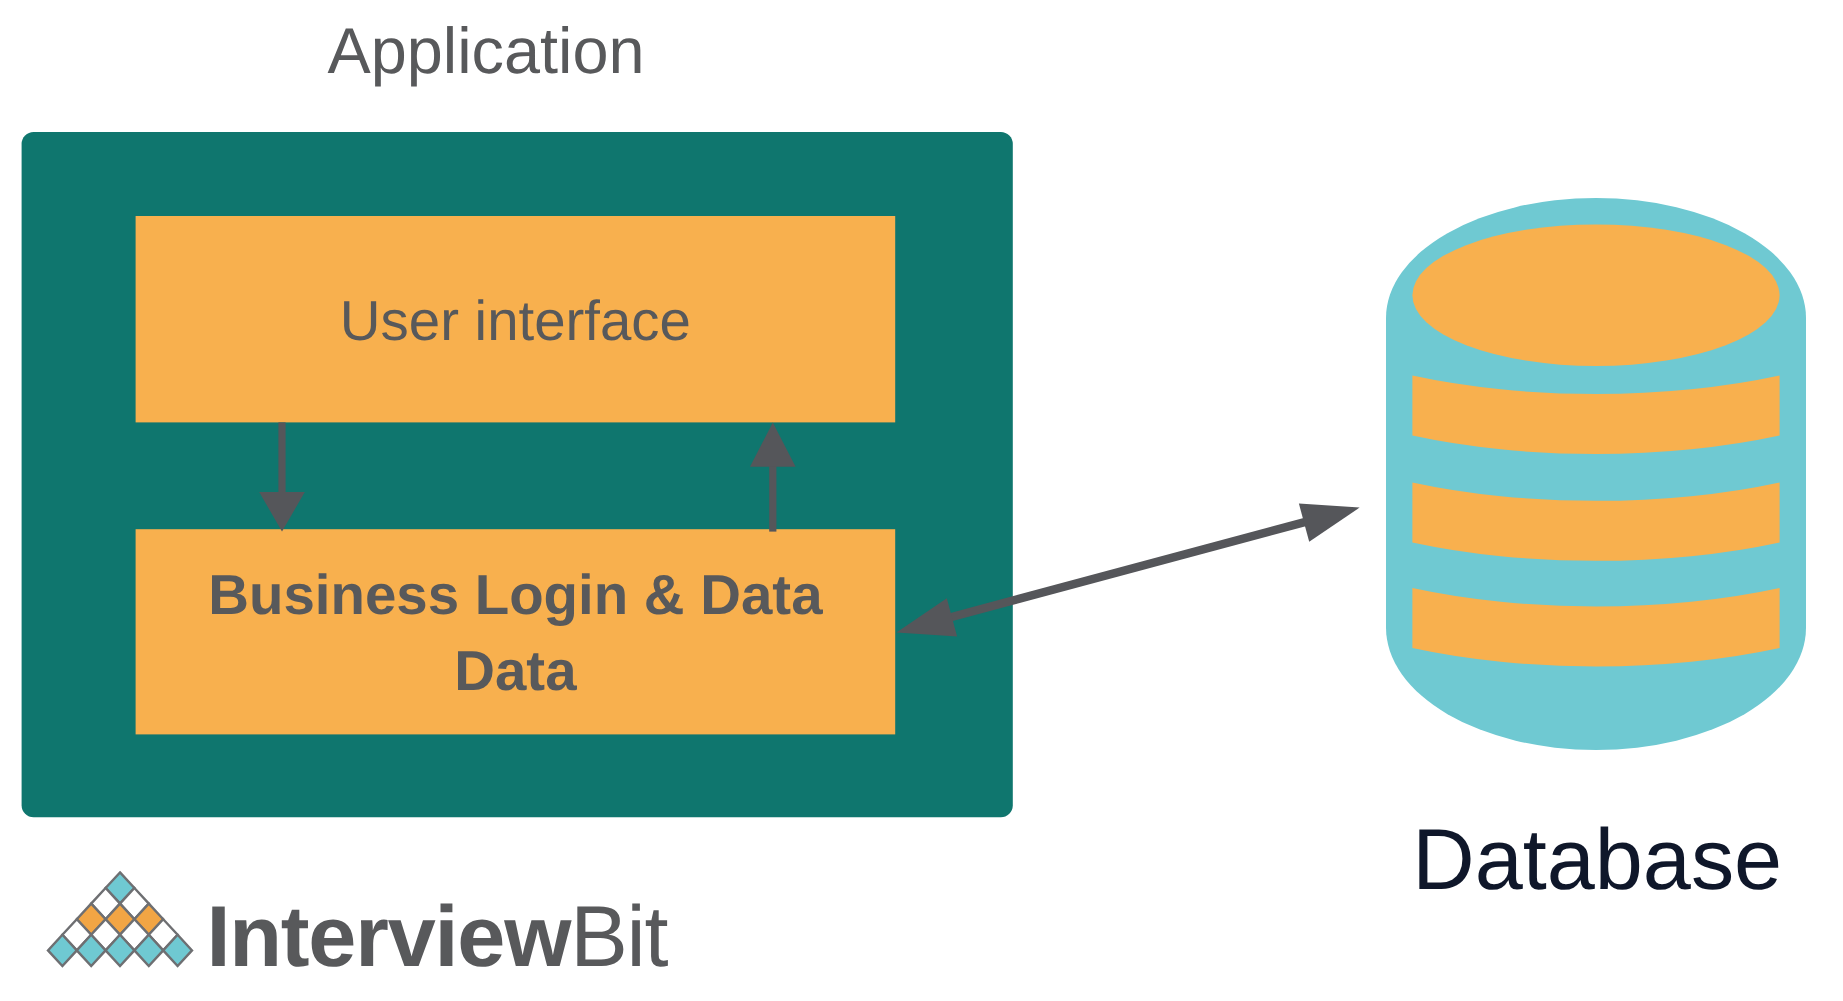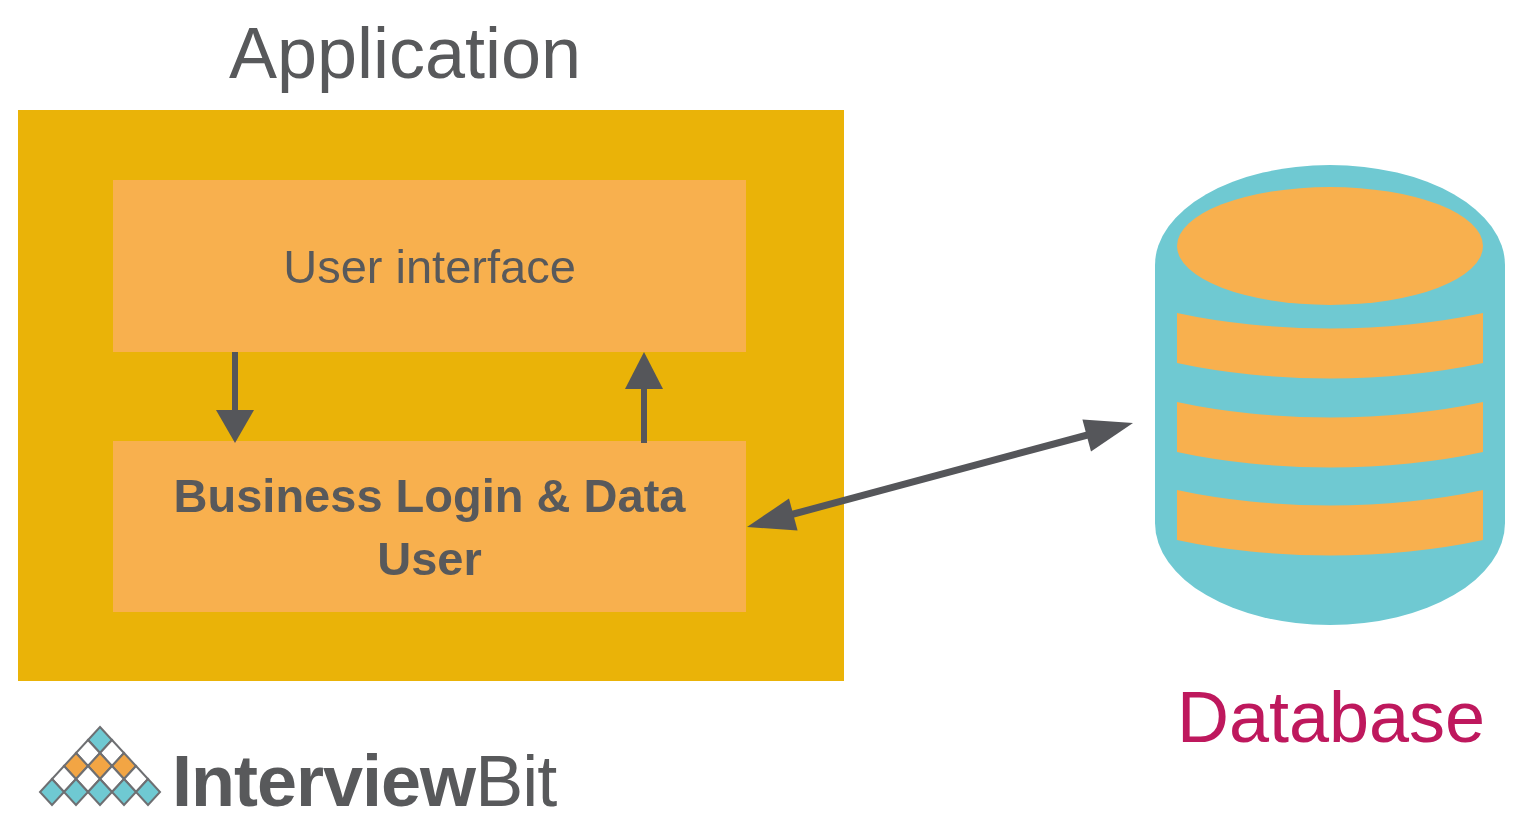--- a/index.html
+++ b/index.html
@@ -2,21 +2,21 @@
 <html><head>
 <meta charset="utf-8">
 <style>
   html,body { margin:0; padding:0; background:#fff; }
   .page {
     position:relative; width:1536px; height:834px; overflow:hidden;
     background:#fff; font-family:"Liberation Sans", sans-serif;
   }
   .app-title {
     position:absolute; left:150px; top:14px; width:510px;
-    text-align:center; font-size:72px; line-height:1.1; color:#58595B;
+    text-align:center; font-size:54px; line-height:1.1; color:#58595B;
   }
   .app-container {
     position:absolute; left:18px; top:110px; width:826px; height:571px;
     background:#6FC9D2;
   }
   .box {
     position:absolute; left:95px; width:633px;
     display:flex; align-items:center; justify-content:center;
     text-align:center; color:#58595B; font-size:47px;
   }
@@ -37,30 +37,30 @@
   .logo-text .heavy { font-weight:700; }
   .logo-text .light { font-weight:400; }
 </style>
 </head>
 <body>
 
 <div class="page">
 
   <div class="app-title" style="color: rgb(88, 89, 91);">Application</div>
 
-  <div class="app-container" style="background-color: #eab308;">
+  <div class="app-container" style="background-color: #0f766e; border-radius: 10px;">
 
     <div class="box ui-box" style="background-color: rgb(248, 176, 78);">
       <span>User interface</span>
     </div>
 
     <div class="box biz-box" style="background-color: rgb(248, 176, 78);">
       <div>
         <div>Business Login &amp; Data</div>
-        <div>User</div>
+        <div>Data</div>
       </div>
     </div>
   </div>
 
   <svg class="arrows" viewBox="0 0 1536 834" xmlns="http://www.w3.org/2000/svg">
     <g>
       <line x1="235" y1="352" x2="235" y2="414" stroke-width="6" stroke="#55565A"></line>
       <polygon points="216,410 254,410 235,443" fill="#55565A"></polygon>
     </g>
     <g>
@@ -75,21 +75,21 @@
   </svg>
 
   <svg class="db-icon" viewBox="0 0 350 460" xmlns="http://www.w3.org/2000/svg">
     <path d="M0,100 A175,100 0 0 1 350,100 L350,358 A175,102 0 0 1 0,358 Z" fill="#6FC9D2"></path>
     <ellipse cx="175" cy="81" rx="153" ry="59" fill="#F8B04E"></ellipse>
     <path d="M22,148 A300,110 0 0 0 328,148 L328,198 A300,110 0 0 1 22,198 Z" fill="#F8B04E"></path>
     <path d="M22,237 A300,110 0 0 0 328,237 L328,287 A300,110 0 0 1 22,287 Z" fill="#F8B04E"></path>
     <path d="M22,325 A300,110 0 0 0 328,325 L328,375 A300,110 0 0 1 22,375 Z" fill="#F8B04E"></path>
   </svg>
 
-  <div class="db-label" style="color: #be185d;">Database</div>
+  <div class="db-label" style="color: #0f172a;">Database</div>
 
   <svg class="logo-mark" viewBox="-2 -2 124 82" xmlns="http://www.w3.org/2000/svg">
     <path d="M60 0 L72 13 L60 26 L48 13 Z" fill="#6FC9D2"></path>
     <path d="M48 13 L60 26 L48 39 L36 26 Z" fill="#FFFFFF"></path>
     <path d="M72 13 L84 26 L72 39 L60 26 Z" fill="#FFFFFF"></path>
     <path d="M36 26 L48 39 L36 52 L24 39 Z" fill="#F2A544"></path>
     <path d="M60 26 L72 39 L60 52 L48 39 Z" fill="#F2A544"></path>
     <path d="M84 26 L96 39 L84 52 L72 39 Z" fill="#F2A544"></path>
     <path d="M24 39 L36 52 L24 65 L12 52 Z" fill="#FFFFFF"></path>
     <path d="M48 39 L60 52 L48 65 L36 52 Z" fill="#FFFFFF"></path>

